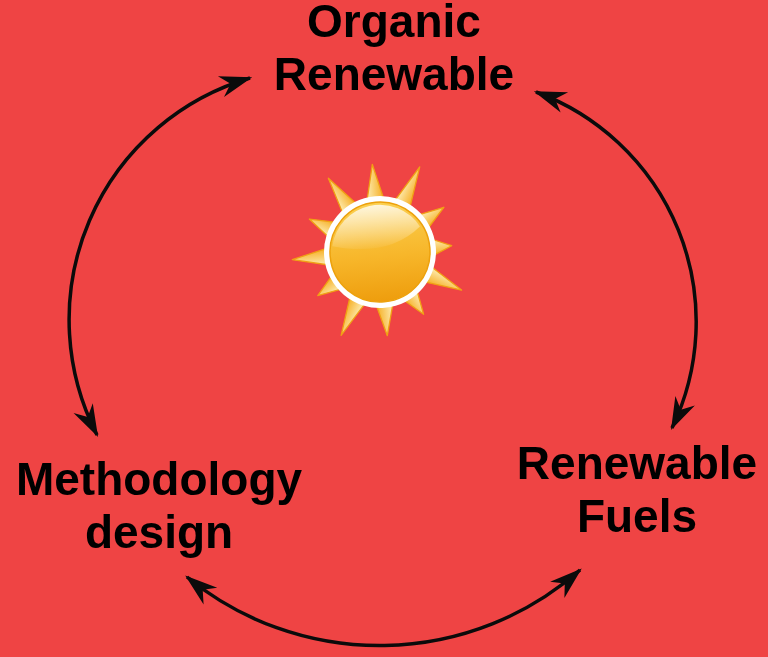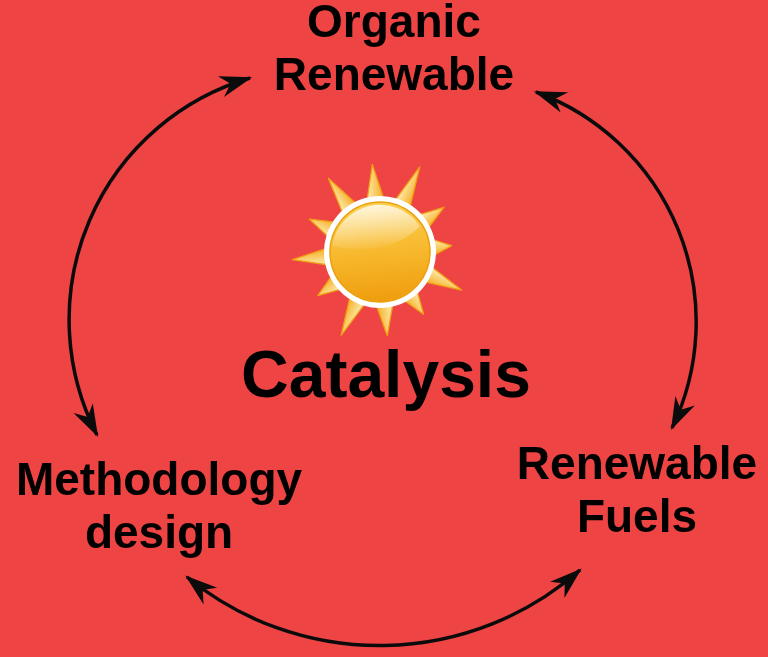--- a/index.html
+++ b/index.html
@@ -84,21 +84,20 @@
       <circle r="50" fill="url(#sunBody)" stroke-width="1.5" stroke="#eda10c"></circle>
       <path d="M -47 -10 A 48 48 0 0 1 42 -22 Q 8 6 -47 -10 Z" fill="url(#glossGrad)"></path>
     </g>
   </svg>
 
   <div class="node" style="left:194px; top:-5px;">
     <div>Organic</div>
     <div>Renewable</div>
   </div>
 
-  <div class="center-label" style="left:186px; top:339px;">Catalysis</div>
 
   <div class="node" style="left:-41px; top:453px;">
     <div>Methodology</div>
     <div>design</div>
   </div>
 
   <div class="node" style="left:437px; top:437px;">
     <div>Renewable</div>
     <div>Fuels</div>
   </div>

